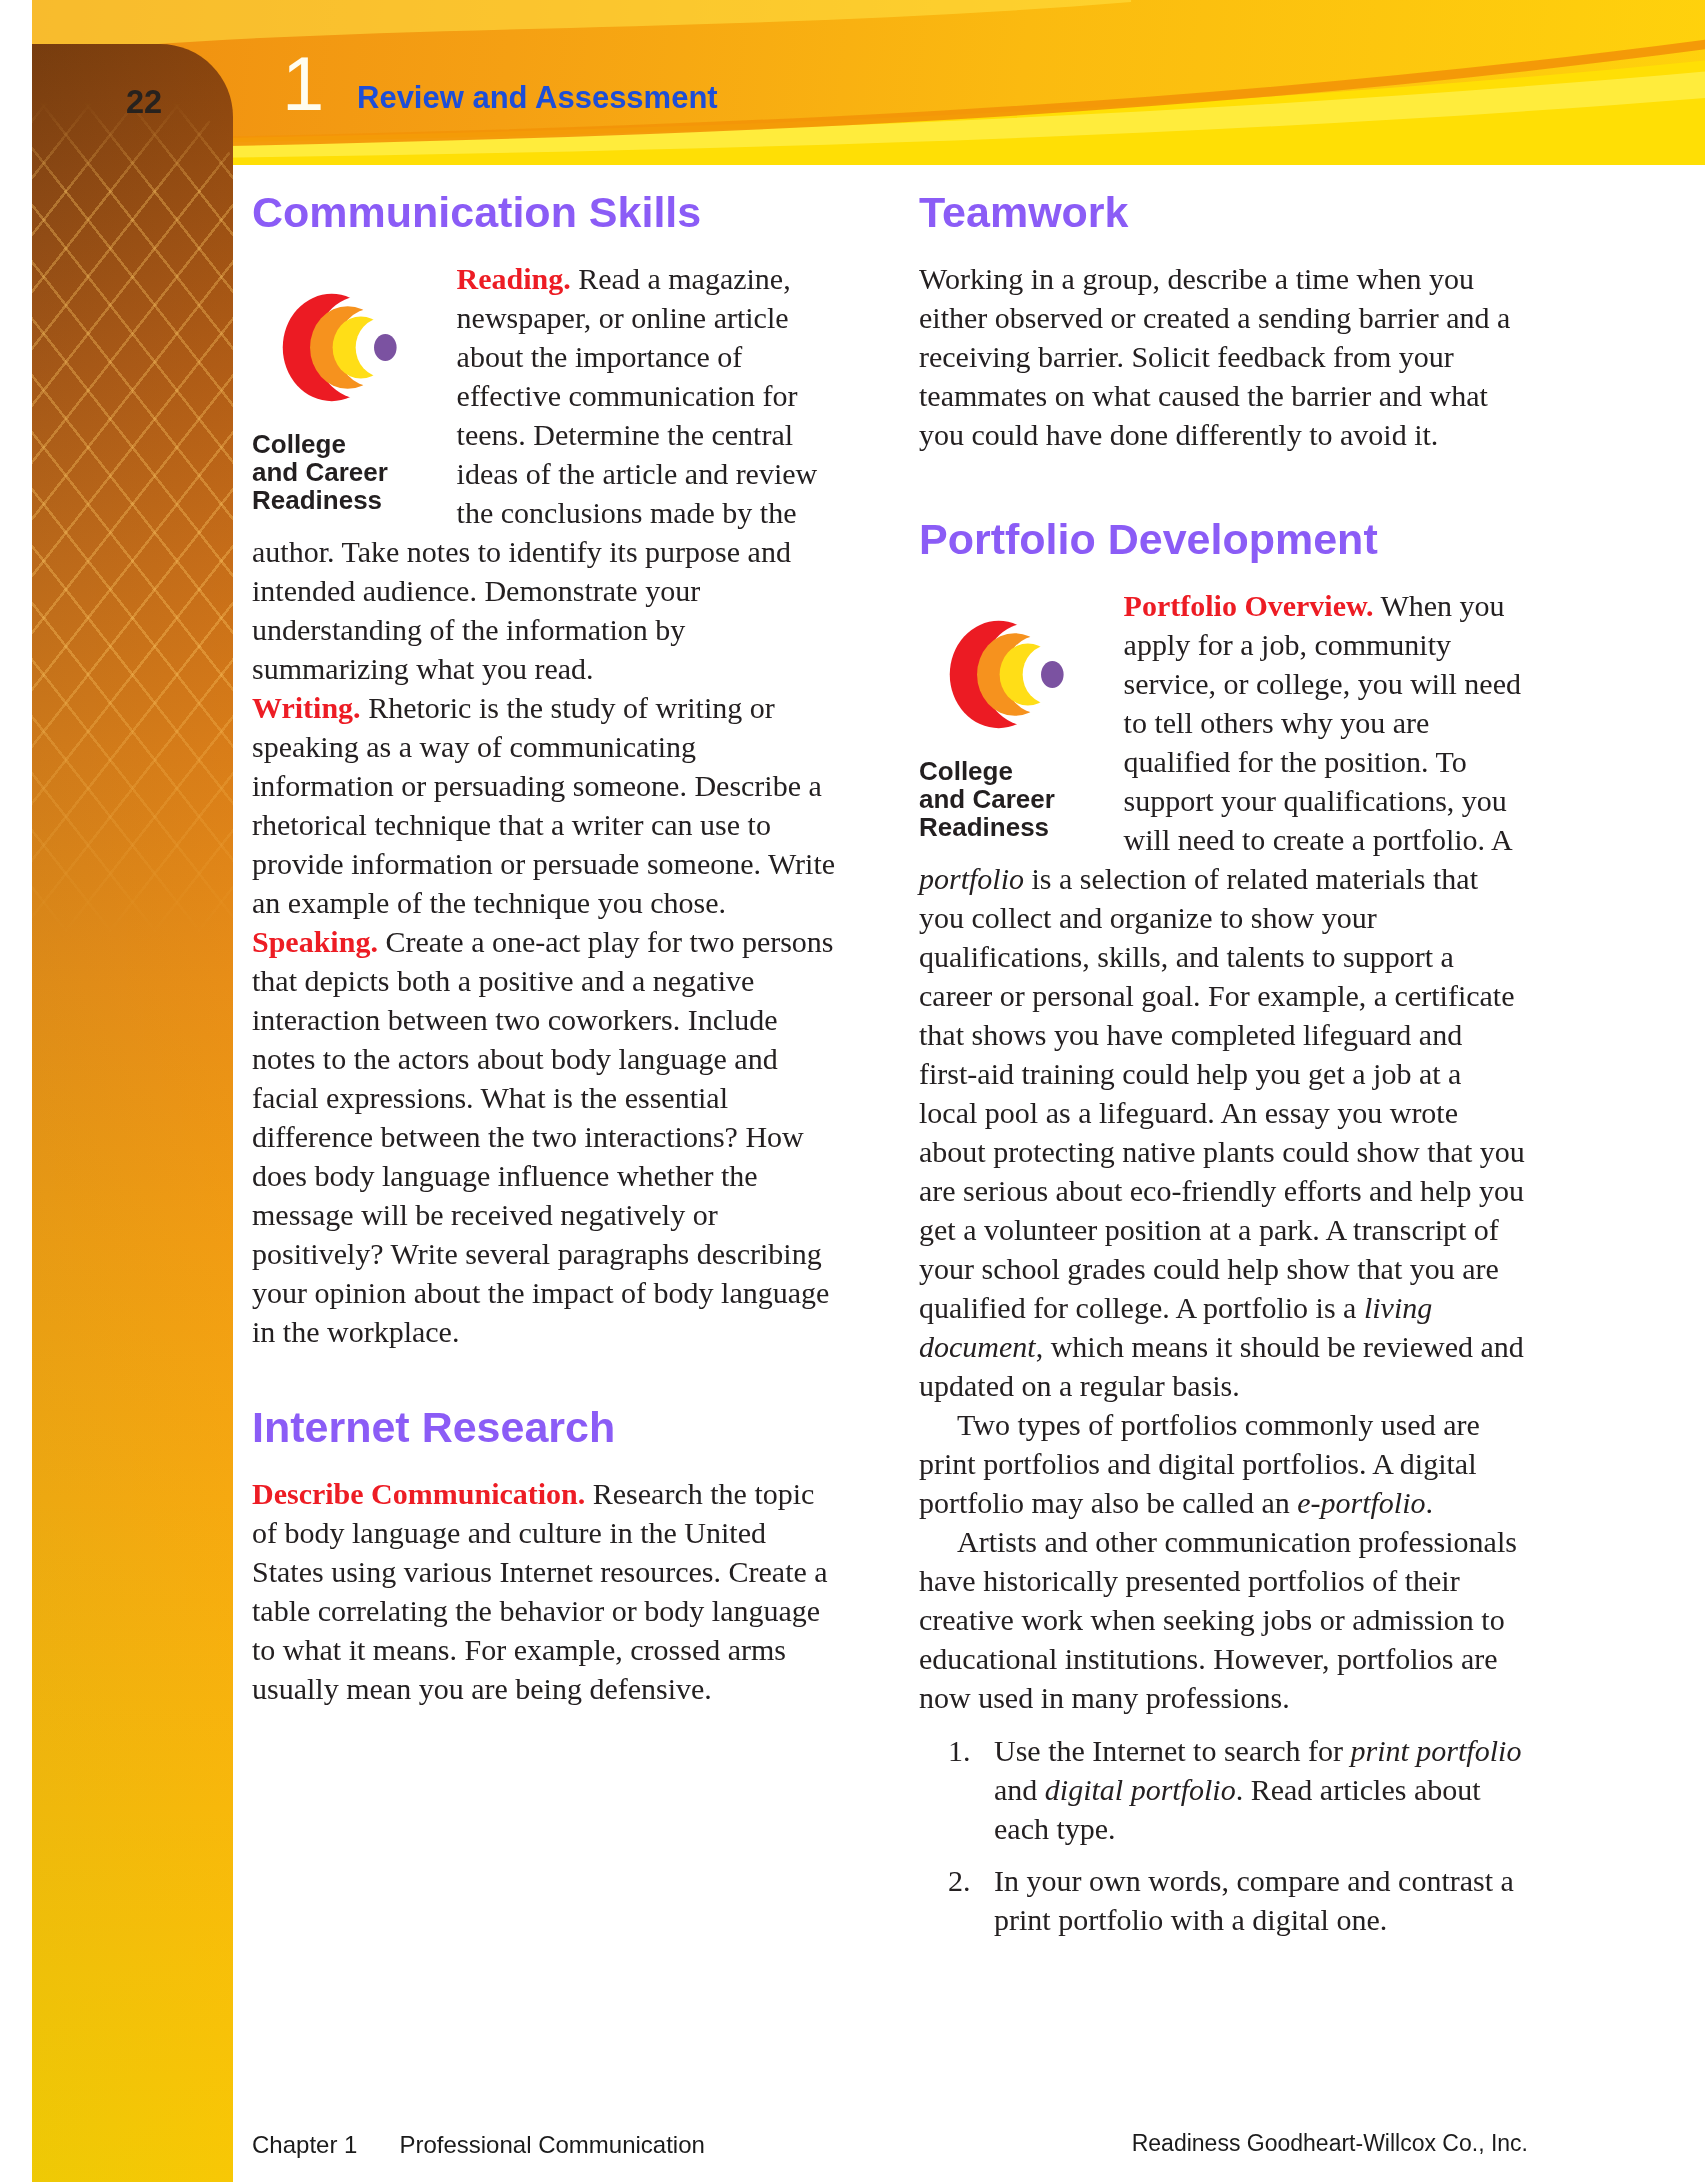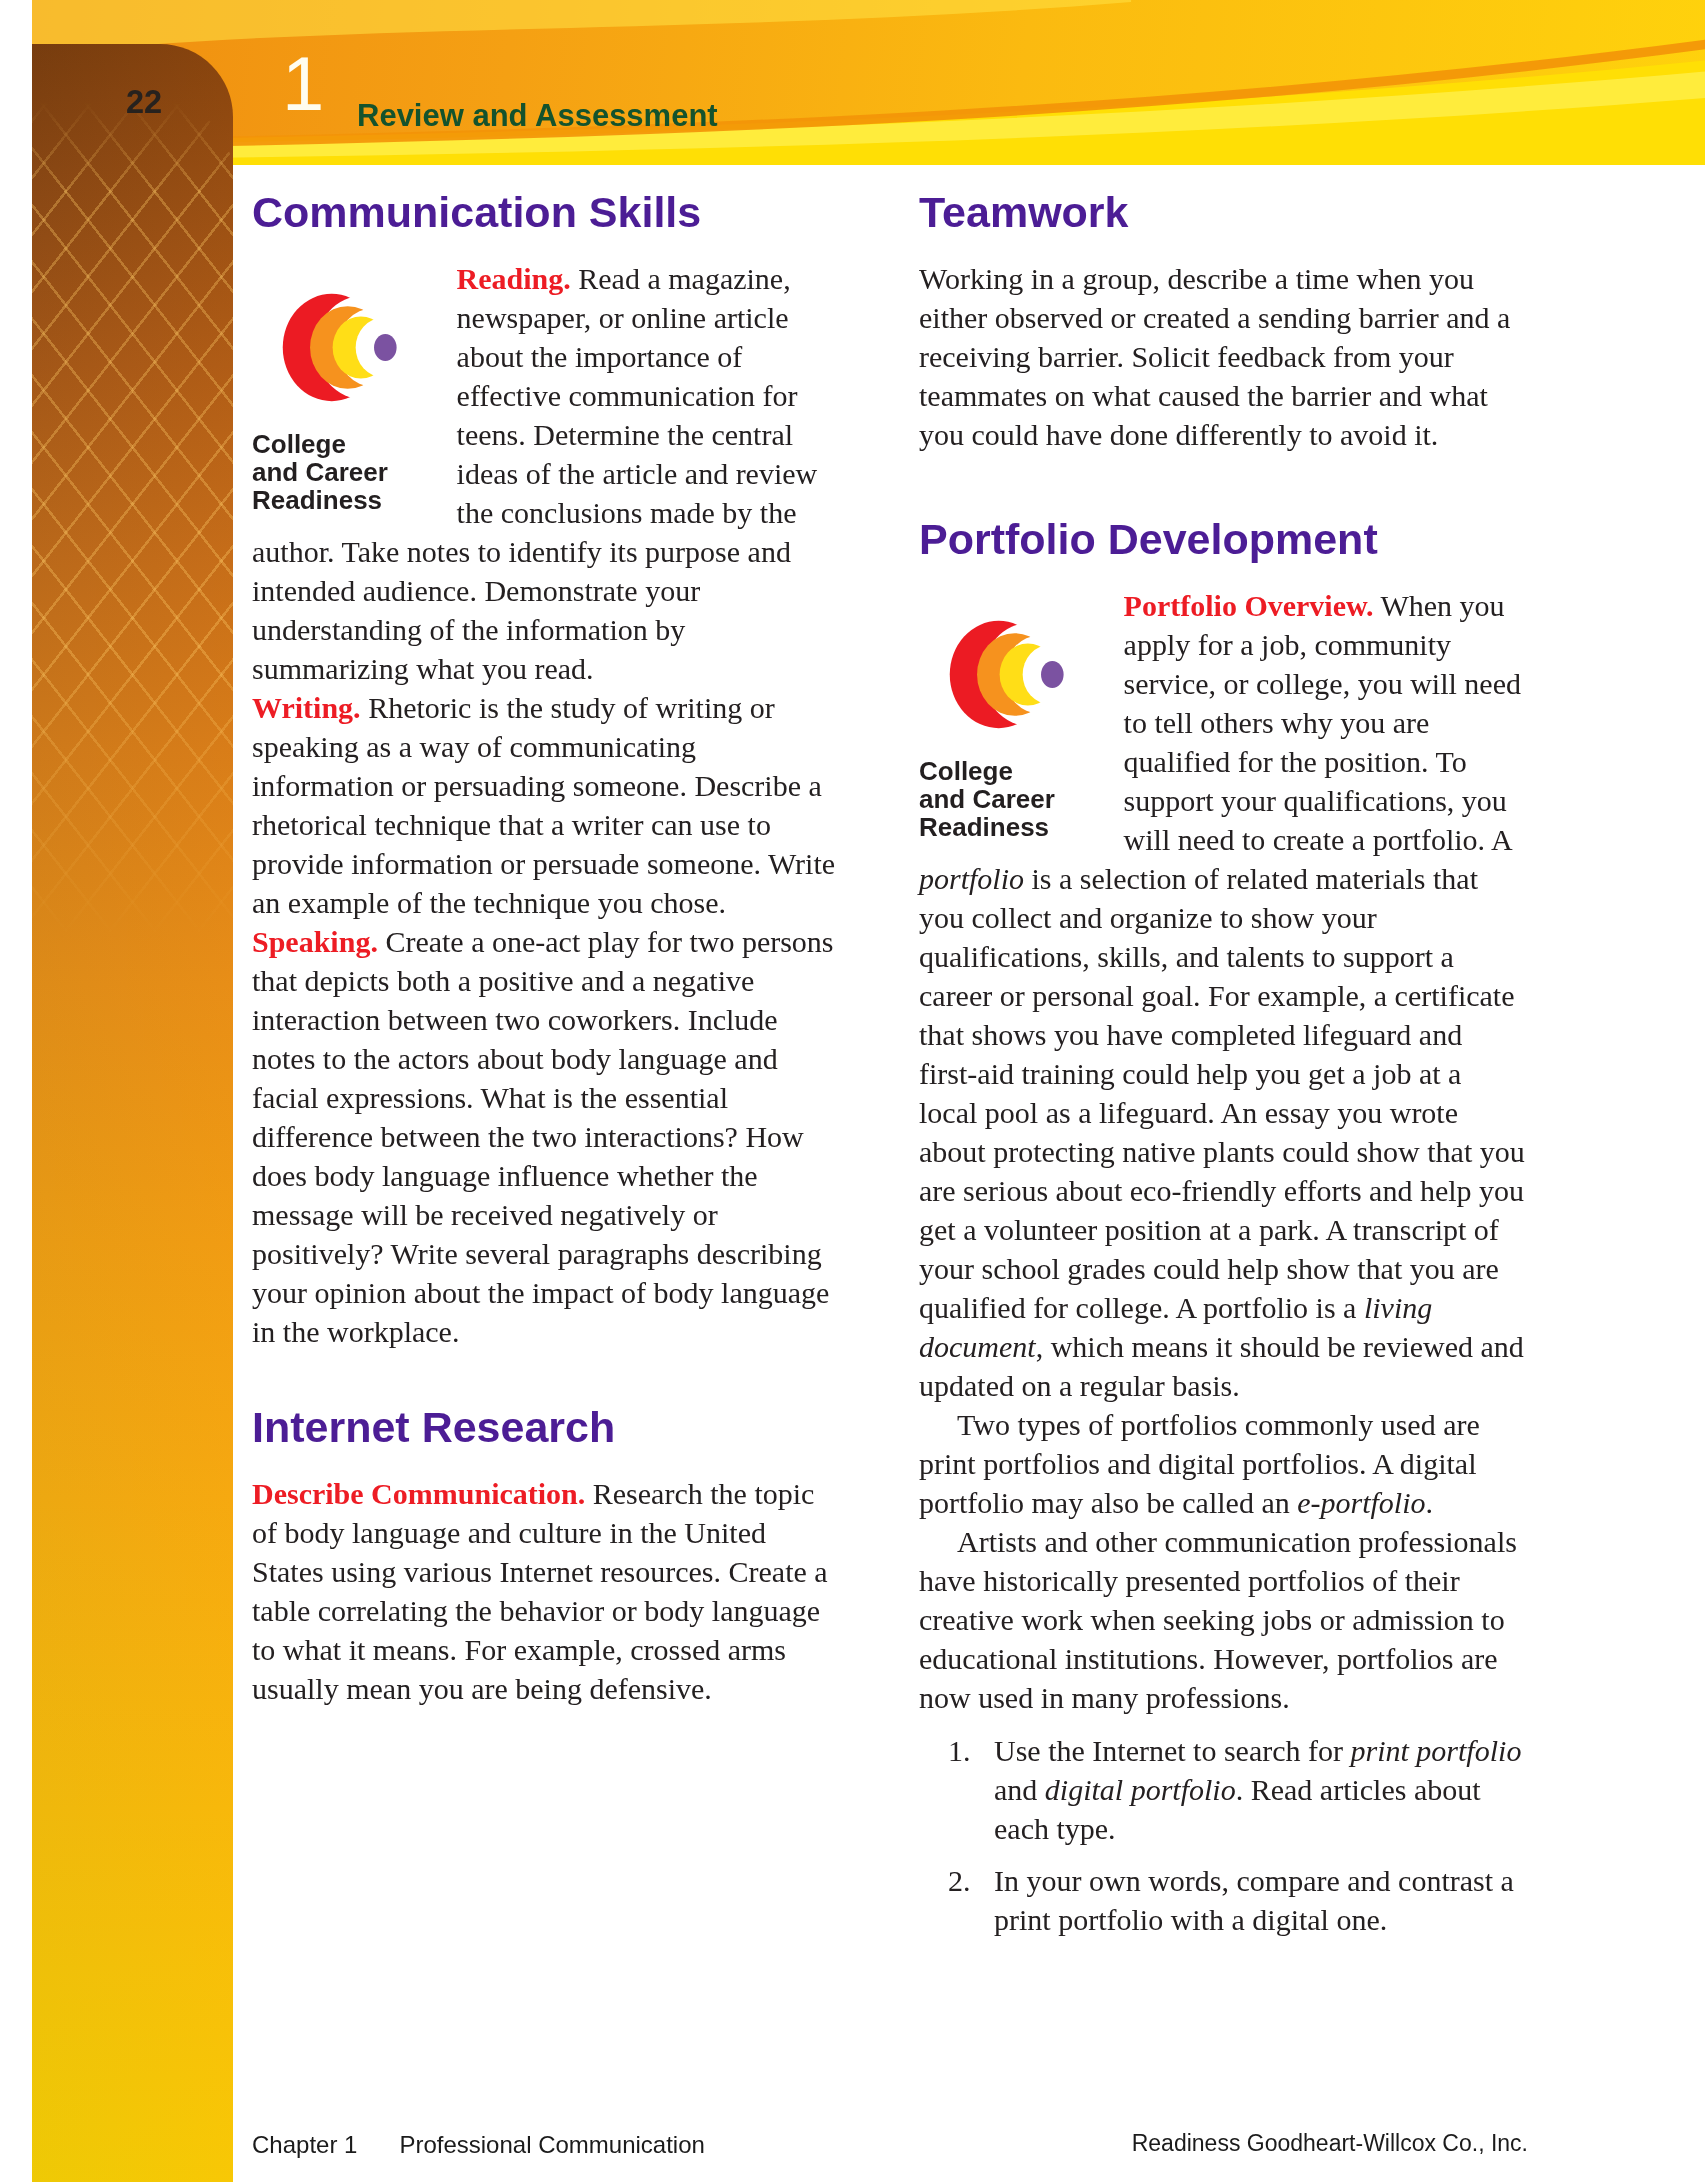--- a/index.html
+++ b/index.html
@@ -24,30 +24,30 @@
          background:
            repeating-linear-gradient(52deg, transparent 0 32.5px, rgba(255,205,105,0.33) 32.5px 35px),
            repeating-linear-gradient(-52deg, transparent 0 32.5px, rgba(255,205,105,0.33) 32.5px 35px);
          -webkit-mask-image:linear-gradient(to bottom,transparent 0,#000 91px,#000 66%,transparent 100%);
          mask-image:linear-gradient(to bottom,transparent 0,#000 91px,#000 66%,transparent 100%);}
 
   .page-num{position:absolute;left:94px;top:86px;z-index:6;
             font:700 32.5px/1 "Liberation Sans", sans-serif;color:#27221e;}
   .chapter-num{position:absolute;left:250px;top:46px;z-index:5;
                font:400 76px/1 "Liberation Sans", sans-serif;color:#fffdf0;}
-  .header-title{position:absolute;left:325px;top:100px;z-index:5;
-                font:700 31px/1 "Liberation Sans", sans-serif;color:#14532d;}
+  .header-title{position:absolute;left:325px;top:82px;z-index:5;
+                font:700 31px/1 "Liberation Sans", sans-serif;color:#1d4ed8;}
 
   
   .content{position:absolute;left:201px;top:165px;right:0;bottom:0;background:#ffffff;z-index:3;}
   .cols{display:flex;padding:23px 0 0 19px;}
   .col-left{width:585px;margin-right:82px;}
   .col-right{width:608px;}
 
-  h2.section{font:700 43px/1.12 "Liberation Sans", sans-serif;color:#4c1d95;margin:0 0 23px 0;}
+  h2.section{font:700 43px/1.12 "Liberation Sans", sans-serif;color:#8b5cf6;margin:0 0 23px 0;}
   h2.mt1{margin-top:52px;}
   h2.mt2{margin-top:61px;}
 
   p.body{font:400 30px/39px "Liberation Serif", serif;color:#242021;margin:0;}
   p.indent{text-indent:38px;}
   .lead{font-weight:700;color:#ed1c24;}
   .it{font-style:italic;}
 
   
   .ccr{float:left;width:197px;margin:9.6px 7.6px 7.6px 0;text-align:left;}

